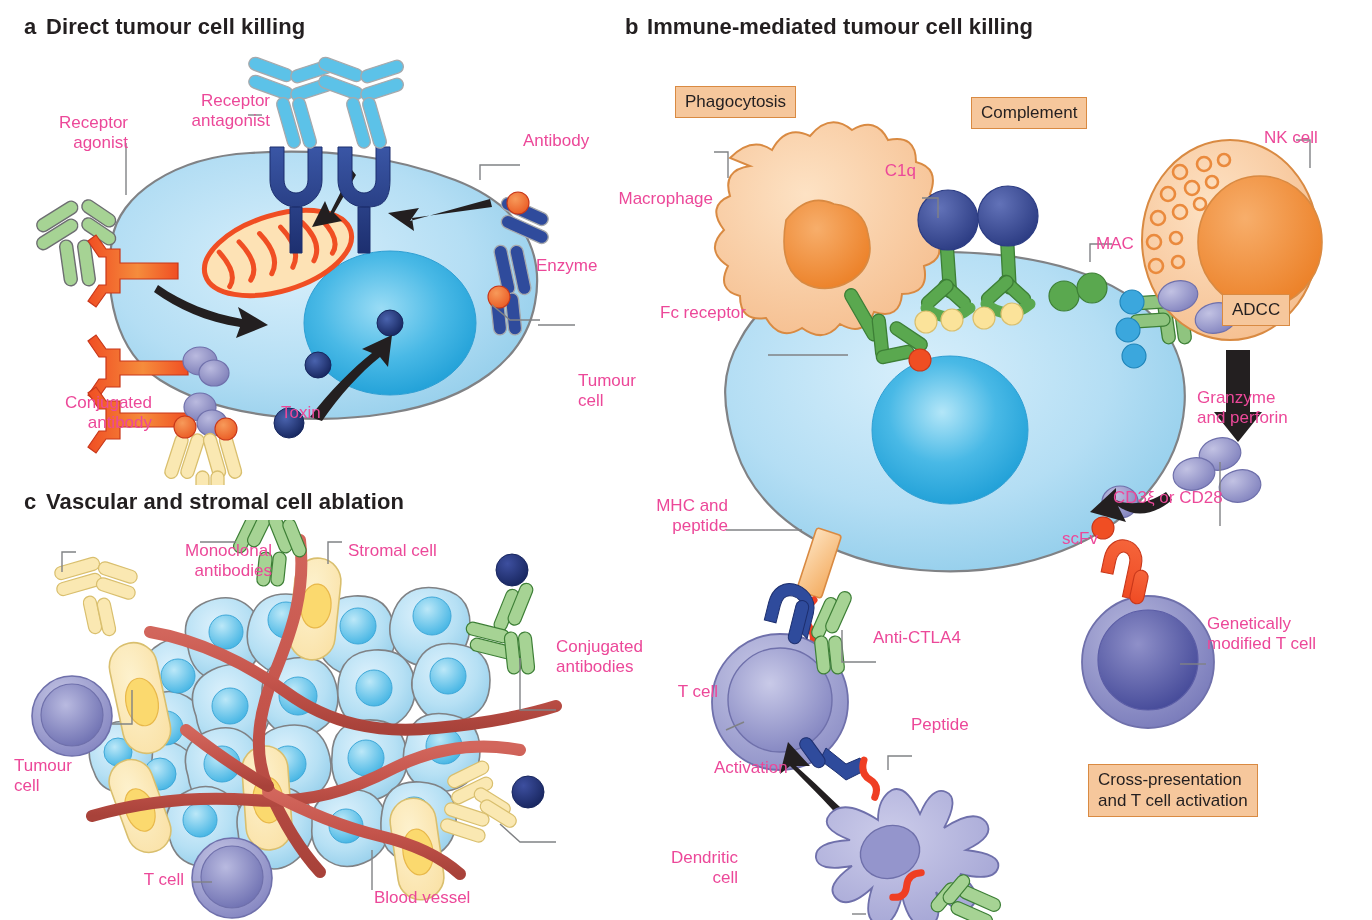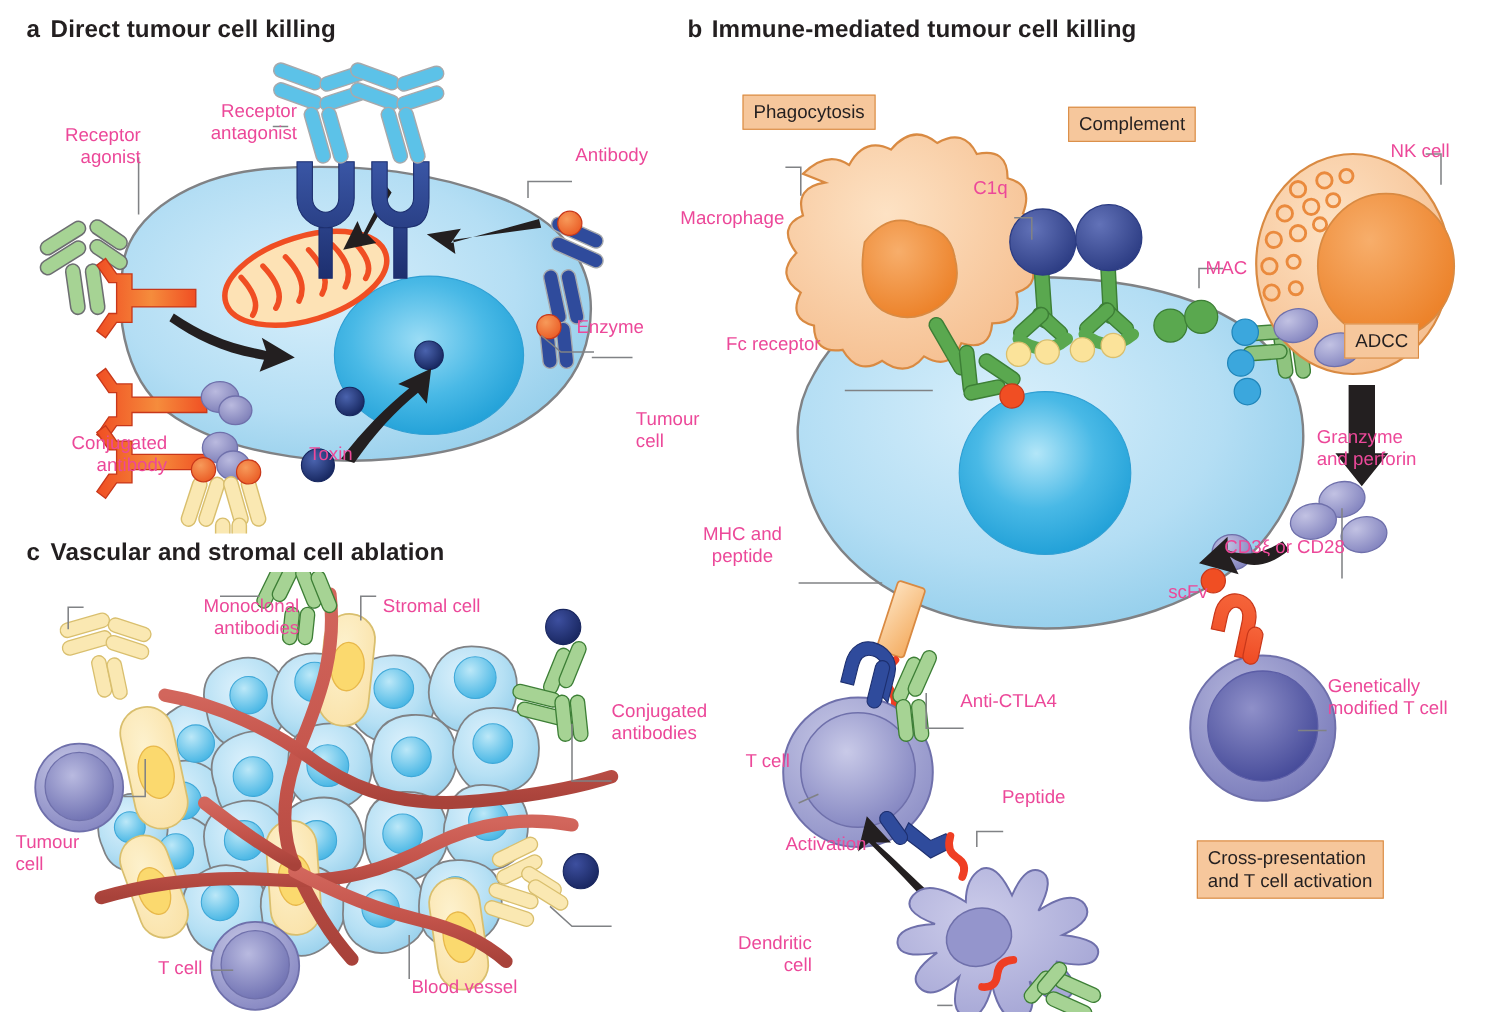--- a/index.html
+++ b/index.html
@@ -178,21 +178,21 @@
       <path d="M262 470 L290 470"></path>
       <path d="M252 478 L278 478"></path>
     </g>
   </svg>
 
   <div class="lbl r" style="left:0;top:113px;width:128px;">Receptor
 agonist</div>
   <div class="lbl r" style="left:130px;top:91px;width:140px;">Receptor
 antagonist</div>
   <div class="lbl" style="left:523px;top:131px;">Antibody</div>
-  <div class="lbl" style="left:524px;top:256px;margin-top:32px;">Enzyme</div>
+  <div class="lbl" style="left:536px;top:256px;">Enzyme</div>
   <div class="lbl" style="left:578px;top:371px;">Tumour
 cell</div>
   <div class="lbl r" style="left:0;top:393px;width:152px;">Conjugated
 antibody</div>
   <div class="lbl" style="left:281px;top:403px;">Toxin</div>
 
   <svg width="752" height="890" viewBox="0 0 752 890" style="position:absolute;left:620px;top:30px;">
     <defs>
       <radialGradient id="bCellG" cx="42%" cy="38%" r="72%">
         <stop offset="0%" stop-color="#d8effb"></stop>
@@ -423,21 +423,21 @@
   <div class="tagbox" style="left:1088px;top:764px;">Cross-presentation
 and T cell activation</div>
 
   <div class="lbl r" style="left:570px;top:141px;width:143px;margin-top:48px;">Macrophage</div>
   <div class="lbl r" style="left:610px;top:303px;width:136px;">Fc receptor</div>
   <div class="lbl r" style="left:862px;top:161px;width:54px;">C1q</div>
   <div class="lbl" style="left:1096px;top:234px;">MAC</div>
   <div class="lbl" style="left:1236px;top:128px;margin-left:28px;">NK cell</div>
   <div class="lbl" style="left:1197px;top:388px;">Granzyme
 and perforin</div>
-  <div class="lbl r" style="left:622px;top:476px;width:106px;text-align:center;">MHC and
+  <div class="lbl r" style="left:622px;top:496px;width:106px;">MHC and
 peptide</div>
   <div class="lbl" style="left:1038px;top:529px;margin-left:24px;">scFv</div>
   <div class="lbl" style="left:1113px;top:488px;">CD3ξ or CD28</div>
   <div class="lbl" style="left:1207px;top:614px;">Genetically
 modified T cell</div>
   <div class="lbl" style="left:873px;top:628px;">Anti-CTLA4</div>
   <div class="lbl r" style="left:620px;top:682px;width:98px;">T cell</div>
   <div class="lbl" style="left:911px;top:715px;">Peptide</div>
   <div class="lbl" style="left:714px;top:758px;">Activation</div>
   <div class="lbl r" style="left:600px;top:848px;width:138px;">Dendritic

